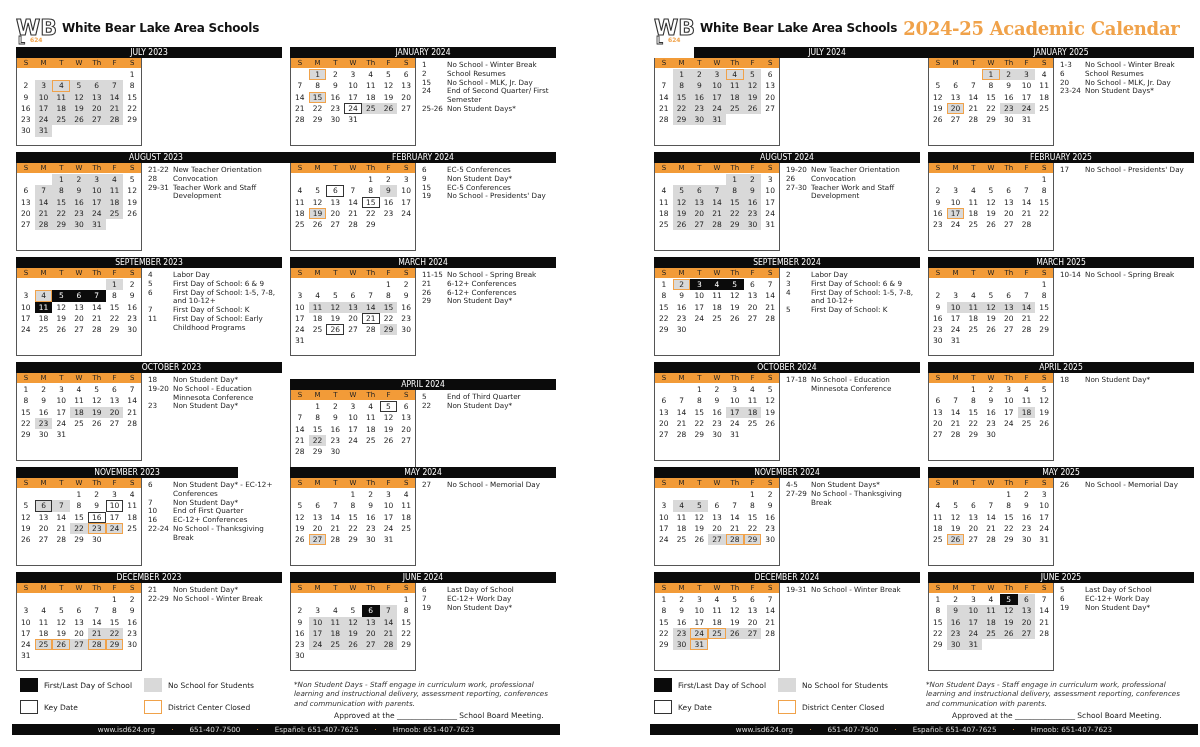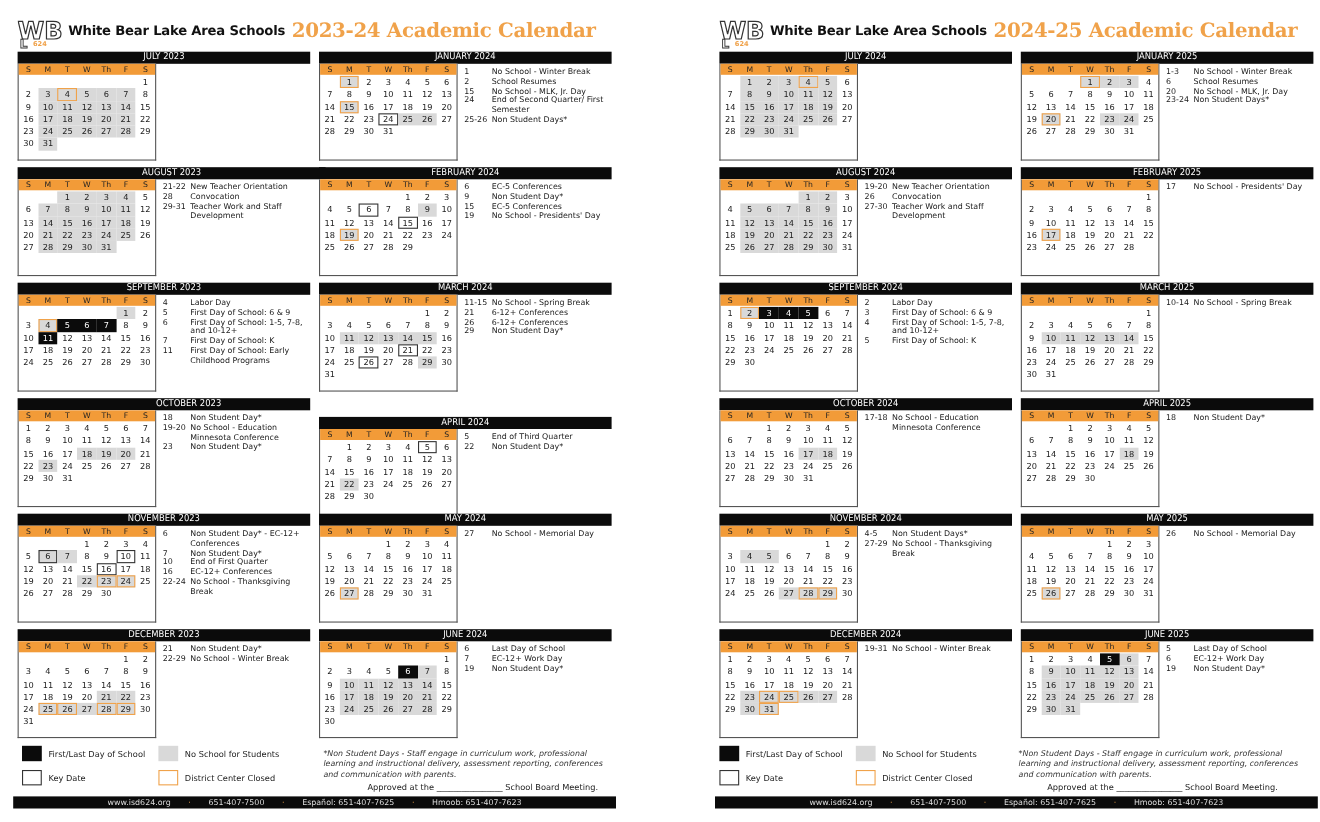--- a/index.html
+++ b/index.html
@@ -54,21 +54,20 @@
 <div class="page left">
   <div class="header">
     <div class="logo">
       <svg viewBox="0 0 42 34">
           <text x="0" y="24" font-family="DejaVu Sans, sans-serif" font-weight="bold" font-size="22" fill="#fff" stroke="#333" stroke-width="1.1">WB</text>
           <text x="2" y="33" font-family="DejaVu Sans, sans-serif" font-weight="bold" font-size="11" fill="#fff" stroke="#333" stroke-width="0.8">L</text>
           <text x="14" y="31" font-family="DejaVu Sans, sans-serif" font-weight="bold" font-size="6" fill="#f0a24a">624</text>
         </svg>
     </div>
     <span class="title-school">White Bear Lake Area Schools</span>
-    <span class="title-year">2023-24 Academic Calendar</span>
   </div>
   <div class="months">
       <div class="month" style="left: 4px; top: 47px;">
         <div class="mhead" style="width: 266px;">JULY 2023</div>
         <div class="grid">
           <div class="dow">
             <span>S</span>
             <span>M</span>
             <span>T</span>
             <span>W</span>
@@ -309,21 +308,21 @@
             <span class="ed">19-20</span>
             <span class="et">No School - Education Minnesota Conference</span>
           </div>
           <div class="ev">
             <span class="ed">23</span>
             <span class="et">Non Student Day*</span>
           </div>
         </div>
       </div>
       <div class="month" style="left: 4px; top: 467px;">
-        <div class="mhead" style="width: 266px;">NOVEMBER 2023</div>
+        <div class="mhead" style="width: 222px;">NOVEMBER 2023</div>
         <div class="grid">
           <div class="dow">
             <span>S</span>
             <span>M</span>
             <span>T</span>
             <span>W</span>
             <span>Th</span>
             <span>F</span>
             <span>S</span>
           </div>
@@ -873,21 +872,21 @@
           <text x="0" y="24" font-family="DejaVu Sans, sans-serif" font-weight="bold" font-size="22" fill="#fff" stroke="#333" stroke-width="1.1">WB</text>
           <text x="2" y="33" font-family="DejaVu Sans, sans-serif" font-weight="bold" font-size="11" fill="#fff" stroke="#333" stroke-width="0.8">L</text>
           <text x="14" y="31" font-family="DejaVu Sans, sans-serif" font-weight="bold" font-size="6" fill="#f0a24a">624</text>
         </svg>
     </div>
     <span class="title-school">White Bear Lake Area Schools</span>
     <span class="title-year">2024-25 Academic Calendar</span>
   </div>
   <div class="months">
       <div class="month" style="left: 4px; top: 47px;">
-        <div class="mhead" style="width: 266px;">JULY 2024</div>
+        <div class="mhead" style="width: 266px; margin-left: 40px;">JULY 2024</div>
         <div class="grid">
           <div class="dow">
             <span>S</span>
             <span>M</span>
             <span>T</span>
             <span>W</span>
             <span>Th</span>
             <span>F</span>
             <span>S</span>
           </div>

